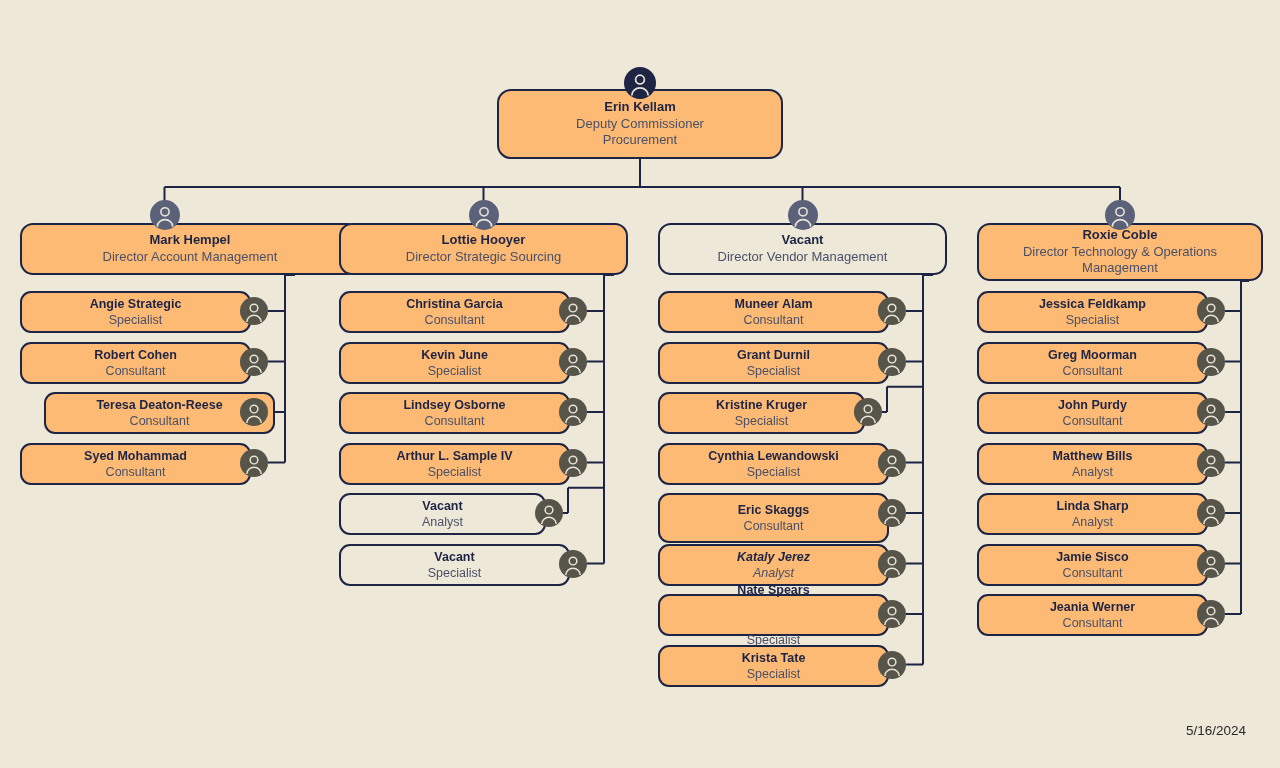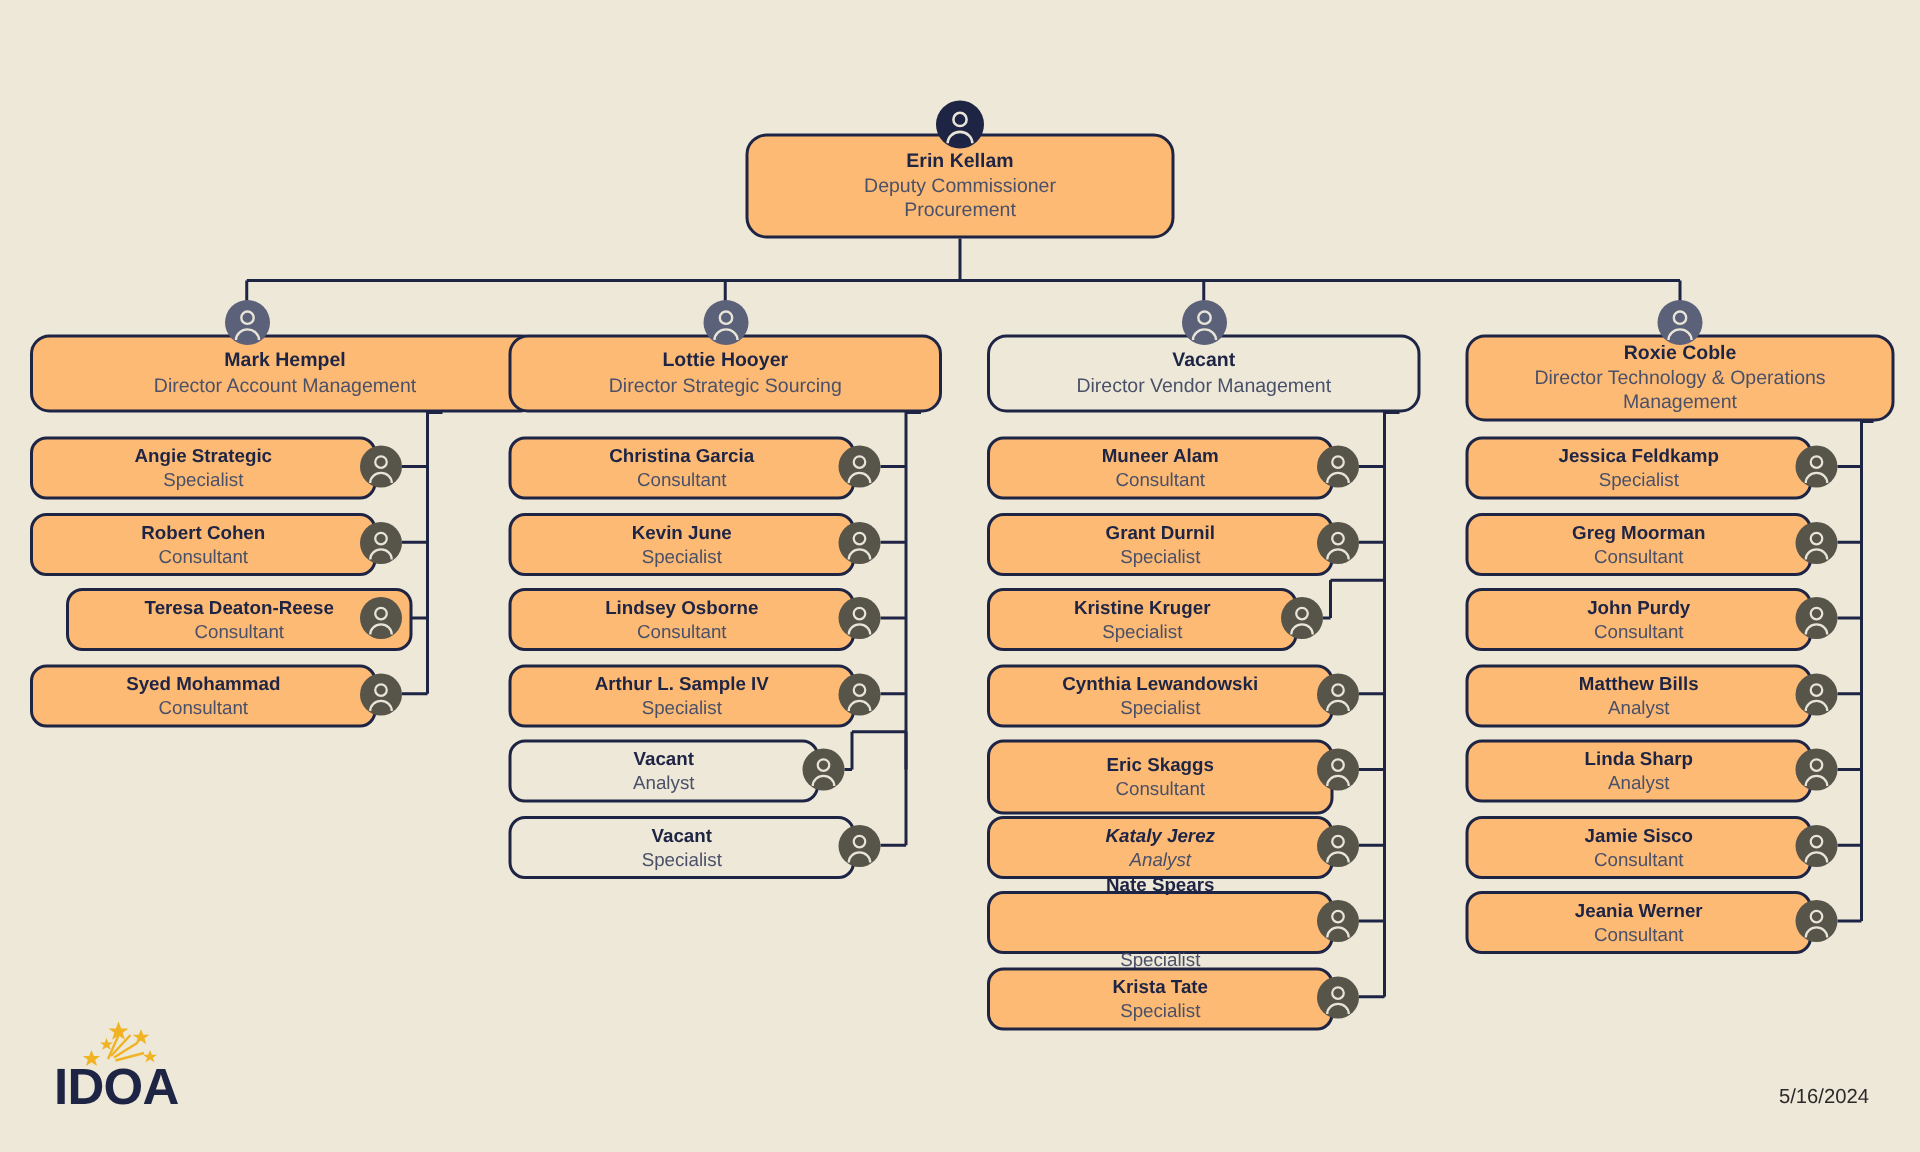--- a/index.html
+++ b/index.html
@@ -472,32 +472,16 @@
         <div class="ttl">Consultant</div>
       </div>
       <div class="avatar leaf-av" style="left: 1197px; top: 600px;">
         <svg viewBox="0 0 32 32">
           <circle cx="16" cy="12.6" r="4.4" fill="none" stroke="#E8E4D8" stroke-width="1.7"></circle>
           <path d="M7.8 28.5 a8.2 7.6 0 0 1 16.4 0" fill="none" stroke="#E8E4D8" stroke-width="1.7"></path>
         </svg>
       </div>
     </div>
 
-  <div class="logo">
-    <svg viewBox="0 0 110 62" xmlns="http://www.w3.org/2000/svg">
-      <g fill="#F0B323">
-        <path d="M38 28 L46 10" stroke="#F0B323" stroke-width="1.6" fill="none"></path>
-        <path d="M40 26 L53 12" stroke="#F0B323" stroke-width="1.6" fill="none"></path>
-        <path d="M42 27 L58 17" stroke="#F0B323" stroke-width="1.6" fill="none"></path>
-        <path d="M43 29 L62 24" stroke="#F0B323" stroke-width="1.6" fill="none"></path>
-        <polygon points="27,22 28.6,26 32.8,26 29.4,28.5 30.7,32.6 27,30.1 23.3,32.6 24.6,28.5 21.2,26 25.4,26"></polygon>
-        <polygon points="45,3 46.8,7.6 51.7,7.6 47.8,10.5 49.3,15.2 45,12.3 40.7,15.2 42.2,10.5 38.3,7.6 43.2,7.6"></polygon>
-        <polygon points="60,8 61.5,11.8 65.6,11.8 62.3,14.2 63.5,18.1 60,15.7 56.5,18.1 57.7,14.2 54.4,11.8 58.5,11.8"></polygon>
-        <polygon points="66,22 67.3,25.2 70.7,25.2 67.9,27.2 69,30.4 66,28.4 63,30.4 64.1,27.2 61.3,25.2 64.7,25.2"></polygon>
-        <polygon points="37,14 38.2,17 41.4,17 38.8,18.9 39.8,21.9 37,20.1 34.2,21.9 35.2,18.9 32.6,17 35.8,17"></polygon>
-      </g>
-      <text x="2" y="58" font-family="Liberation Sans, sans-serif" font-size="34" font-weight="bold" fill="#1E2444" letter-spacing="-0.5">IDOA</text>
-    </svg>
-  </div>
 
   <div class="footer-date">5/16/2024</div>
 
 </div>
 
 </body></html>

